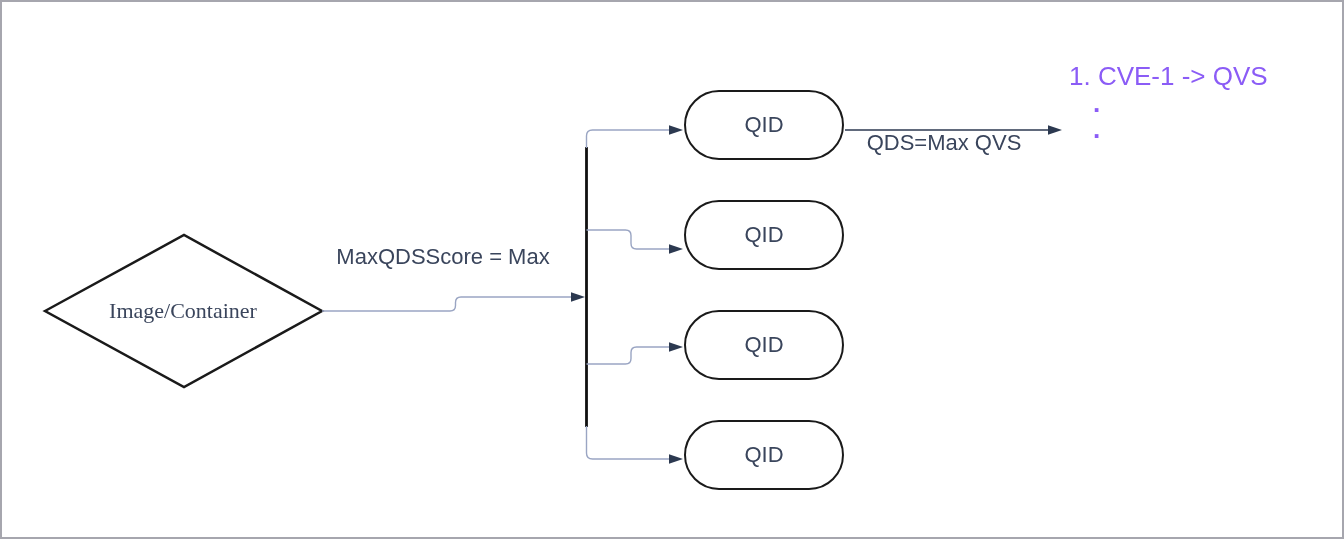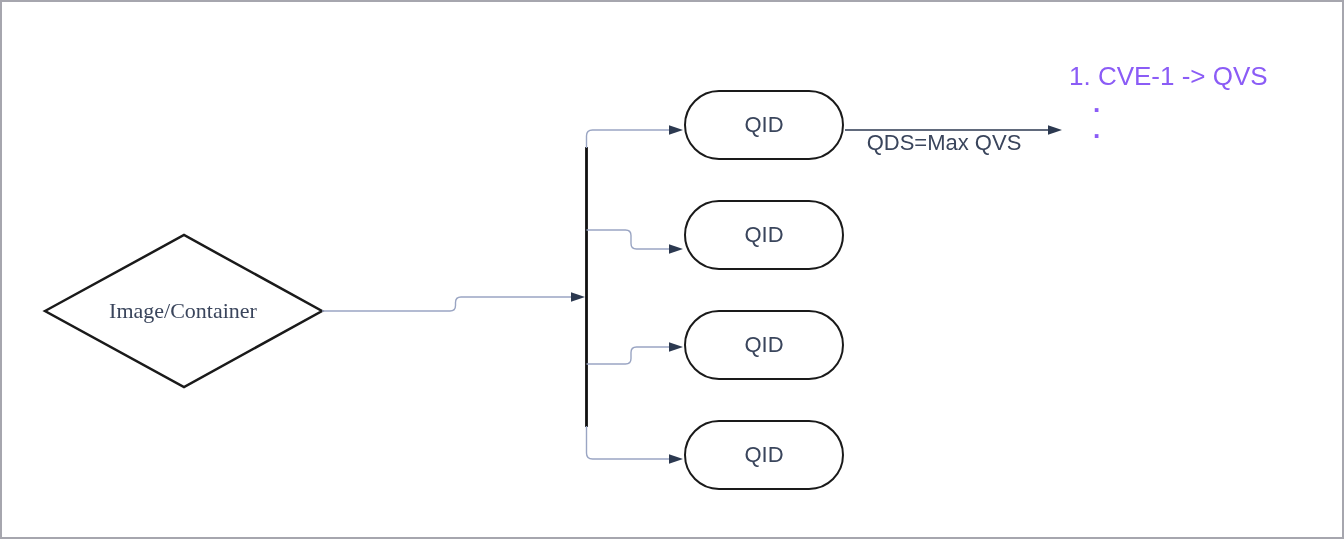--- a/index.html
+++ b/index.html
@@ -107,20 +107,21 @@
     <path d="M584.5 424 V451 Q584.5 457 590.5 457 H667" fill="none" stroke="#9aa5c3" stroke-width="1.4"></path>
     <polygon points="667,452.3 681,457 667,461.7" fill="#2c3950"></polygon>
 
     <path d="M843 128 H1046" fill="none" stroke="#2c3950" stroke-width="1.4"></path>
     <polygon points="1046,123.3 1060,128 1046,132.7" fill="#2c3950"></polygon>
   </svg>
 
   <div class="label diamond-label">Image/Container</div>
 
   <div class="label maxqds-label">
+    <div>MaxQDSScore = Max</div>
   </div>
 
   <div class="qid-node qid-1">
     <span>QID</span>
   </div>
   <div class="qid-node qid-2">
     <span>QID</span>
   </div>
   <div class="qid-node qid-3">
     <span>QID</span>

